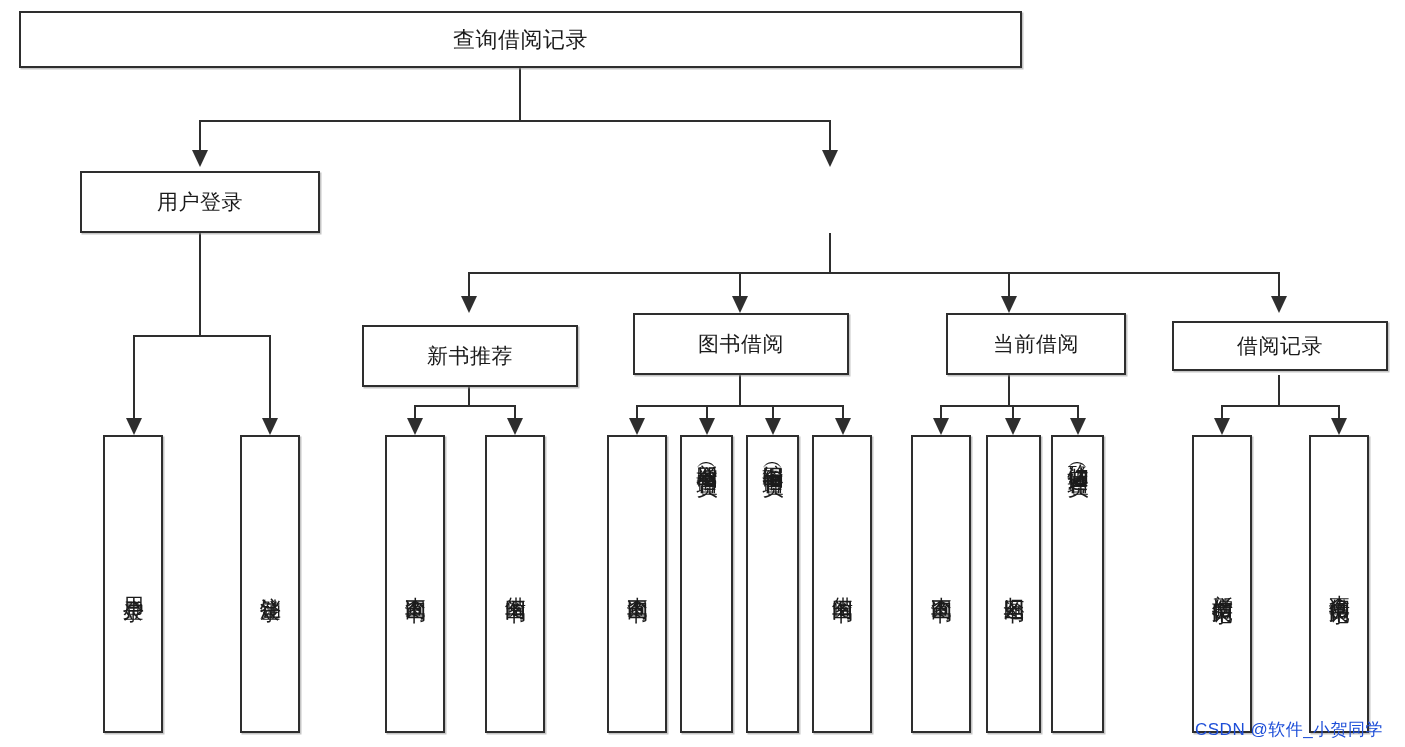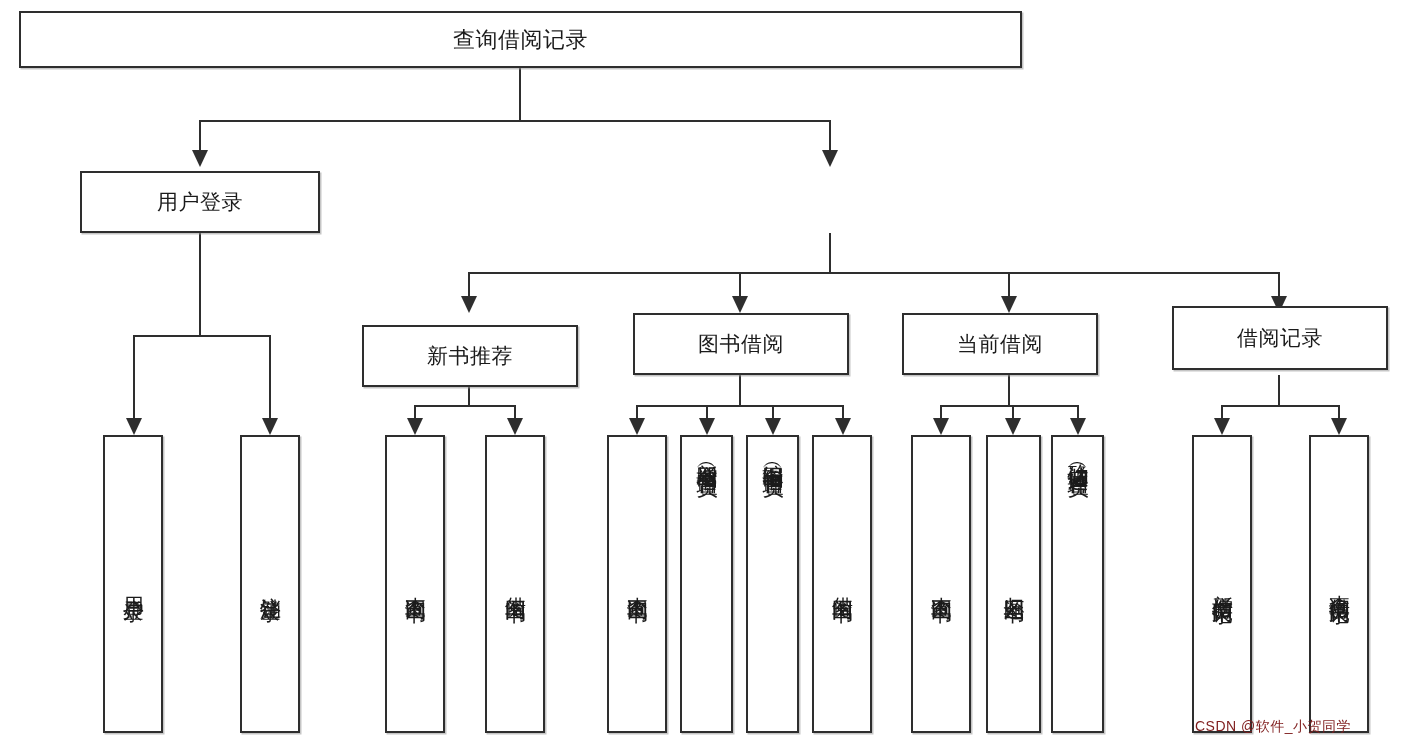--- a/index.html
+++ b/index.html
@@ -73,22 +73,22 @@
     width: 0;
     height: 0;
     border-left: 8px solid transparent;
     border-right: 8px solid transparent;
     border-top: 17px solid #2e2e2e;
   }
 
   
   #watermark {
     position: absolute;
-    font-size: 14px;
-    color: #7f1d1d;
+    font-size: 17px;
+    color: #1d4ed8;
     white-space: nowrap;
     letter-spacing: 0.5px;
     pointer-events: none;
   }
 </style>
 </head>
 <body>
 
 <div id="canvas">
 
@@ -161,25 +161,25 @@
 
 
   <div class="node" style="left:362px; top:325px; width:216px; height:62px;">
     <span class="label">新书推荐</span>
   </div>
 
   <div class="node" style="left:633px; top:313px; width:216px; height:62px;">
     <span class="label">图书借阅</span>
   </div>
 
-  <div class="node" style="left:902px; top:313px; width:196px; height:62px;">
+  <div class="node" style="left:946px; top:313px; width:180px; height:62px;">
     <span class="label">当前借阅</span>
   </div>
 
-  <div class="node" style="left:1172px; top:306px; width:216px; height:64px;">
+  <div class="node" style="left:1172px; top:321px; width:216px; height:50px;">
     <span class="label">借阅记录</span>
   </div>
 
   <div class="node vertical centered" style="left:103px; top:435px; width:60px; height:298px;">
     <span class="label">用户登录</span>
   </div>
 
   <div class="node vertical centered" style="left:240px; top:435px; width:60px; height:298px;">
     <span class="label">注销登录</span>
   </div>

